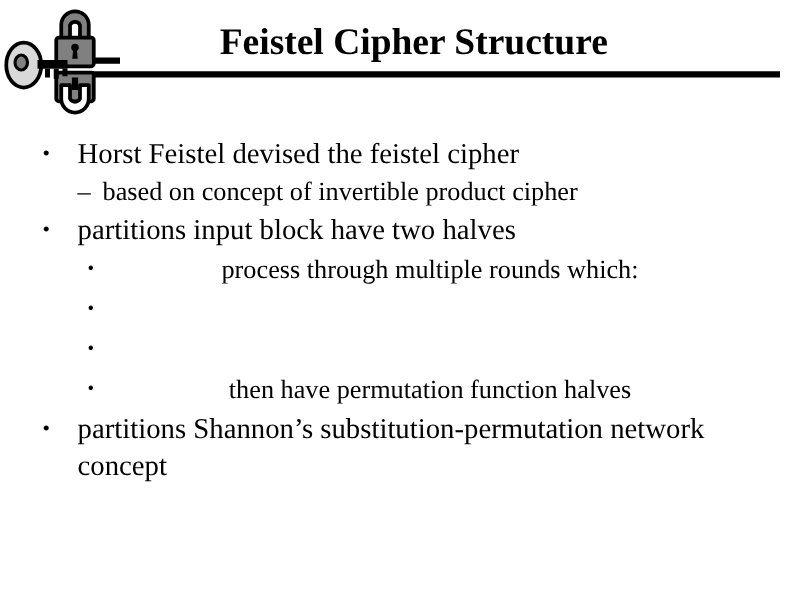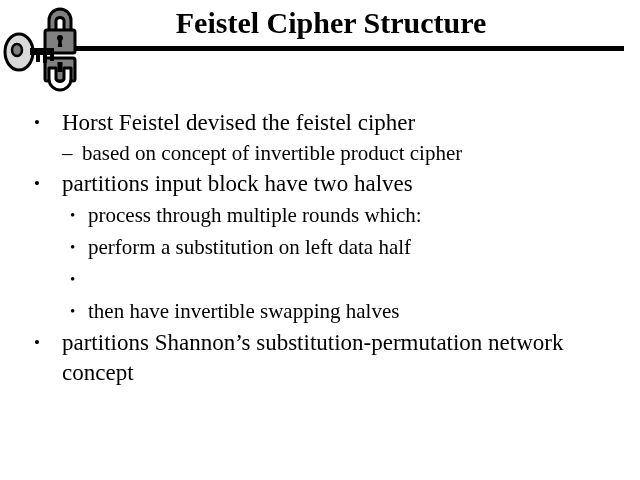--- a/index.html
+++ b/index.html
@@ -14,21 +14,21 @@
     background: #ffffff;
     overflow: hidden;
     font-family: "Liberation Serif", "DejaVu Serif", serif;
     color: #000000;
   }
 
   
   #title-block {
     position: absolute;
     left: 0;
-    top: 0;
+    top: 11px;
     width: 616px;
     height: 58px;
   }
   #slide-title {
     position: absolute;
     left: 96px;
     top: 2px;
     width: 470px;
     text-align: center;
     font-size: 30px;
@@ -117,20 +117,21 @@
     margin: 0 0 1px 0;
     min-height: 31px;
   }
   .lvl3 .marker {
     left: 70px;
     font-size: 15px;
   }
   .lvl3 .btext {
     margin-left: 88px;
     padding-right: 40px;
+    text-align: center;
   }
 </style>
 </head>
 <body>
 
 <div id="slide">
 
   <div id="title-block">
     <div id="slide-title">Feistel Cipher Structure</div>
     <div id="title-rule"></div>
@@ -191,30 +192,29 @@
       <span class="btext">partitions input block have two halves</span>
     </div>
 
     <div class="bullet-row lvl3">
       <span class="marker">•</span>
       <span class="btext">process through multiple rounds which:</span>
     </div>
 
     <div class="bullet-row lvl3">
       <span class="marker">•</span>
-      <span class="btext">perform a substitution on left data half</span>
-    </div>
-
-    <div class="bullet-row lvl3">
-      <span class="marker">•</span>
-    </div>
-
-    <div class="bullet-row lvl3">
-      <span class="marker">•</span>
-      <span class="btext">then have invertible swapping halves</span>
+    </div>
+
+    <div class="bullet-row lvl3">
+      <span class="marker">•</span>
+    </div>
+
+    <div class="bullet-row lvl3">
+      <span class="marker">•</span>
+      <span class="btext">then have permutation function halves</span>
     </div>
 
     <div class="bullet-row lvl1">
       <span class="marker">•</span>
       <span class="btext">partitions Shannon’s substitution-permutation network concept</span>
     </div>
 
   </div>
 </div>
 

